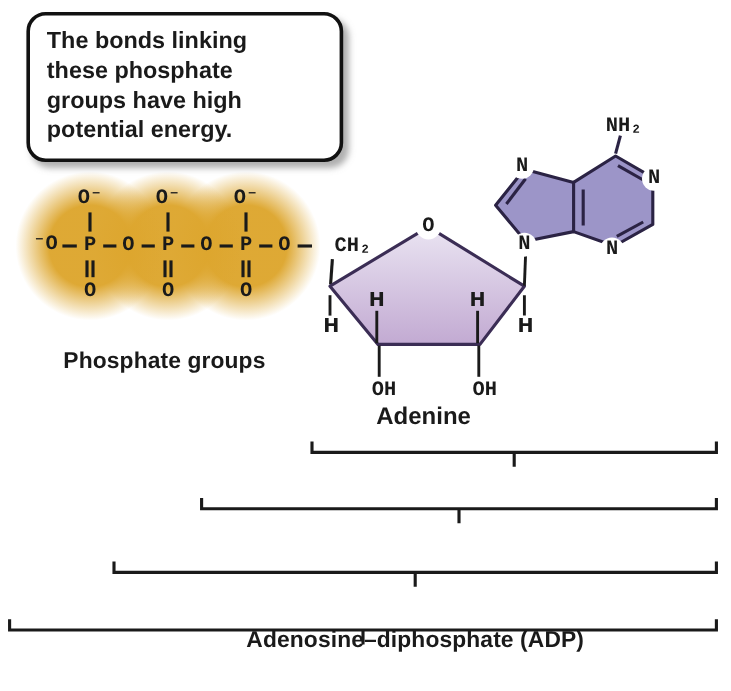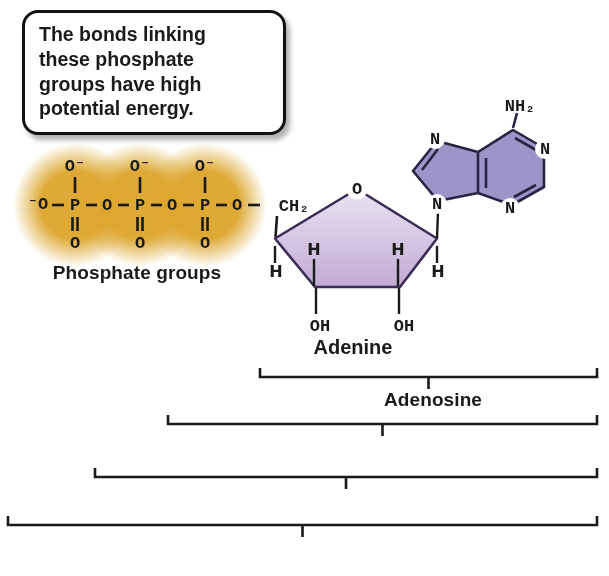--- a/index.html
+++ b/index.html
@@ -9,21 +9,21 @@
     background:
       radial-gradient(circle at 75px 205px,  rgba(221,166,46,0.97) 0 34px, rgba(221,166,46,0) 62px),
       radial-gradient(circle at 140px 205px, rgba(221,166,46,0.97) 0 34px, rgba(221,166,46,0) 62px),
       radial-gradient(circle at 205px 205px, rgba(221,166,46,0.97) 0 34px, rgba(221,166,46,0) 62px);
   }
   svg.layer{position:absolute;left:0;top:0;}
   .t{position:absolute;transform:translate(-50%,-50%);font-weight:bold;color:#1a1a1a;
      white-space:nowrap;line-height:1;}
   .chem{font-family:Liberation Mono, monospace;font-size:17px;}
   .chem-sm{font-family:"DejaVu Sans",sans-serif;font-size:16px;}
-  .lbl{font-size:19px;letter-spacing:0.1px;}
+  .lbl{font-size:19px;letter-spacing:0.1px;margin-top:29px;}
   .lbl-lg{font-size:20px;}
   .callout{position:absolute;left:22px;top:10px;width:264px;box-sizing:border-box;
      background:#fff;border:3.5px solid #111;border-radius:16px;
      box-shadow:4px 5px 5px rgba(110,110,110,0.55);
      padding:9px 10px 11px 14px;font-size:19.5px;font-weight:bold;color:#1a1a1a;
      line-height:1.27;white-space:pre-line;}
 </style>
 </head>
 <body>
 
@@ -126,20 +126,20 @@
 
   <span class="t chem" style="left:520px;top:106px">NH₂</span>
   <span class="t chem" style="left:545px;top:149px">N</span>
   <span class="t chem" style="left:510px;top:208px">N</span>
   <span class="t chem" style="left:435px;top:139px">N</span>
   <span class="t chem" style="left:437px;top:204px">N</span>
 
   <span class="t lbl" style="left:137px;top:272px">Phosphate groups</span>
   <span class="t lbl-lg" style="left:353px;top:347px">Adenine</span>
 
-  <span class="t lbl" style="left:433px;top:399px">Adenosine</span>
+  <span class="t lbl" style="left:346px;top:505px">Adenosine–diphosphate (ADP)</span>
 
   <div class="callout">The bonds linking
 these phosphate
 groups have high
 potential energy.</div>
 
 </div>
 
 </body></html>

